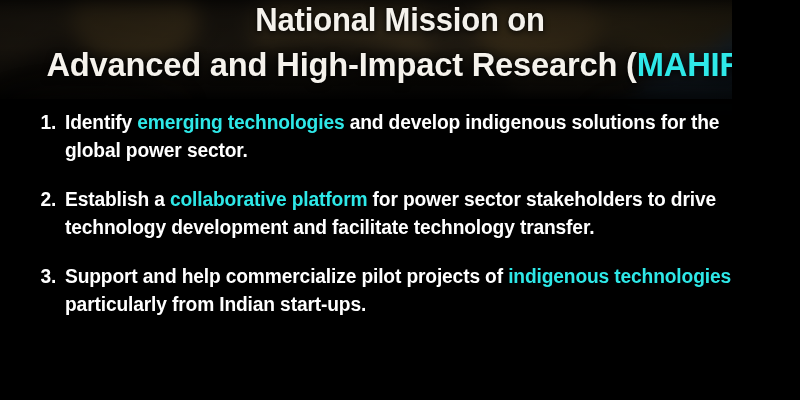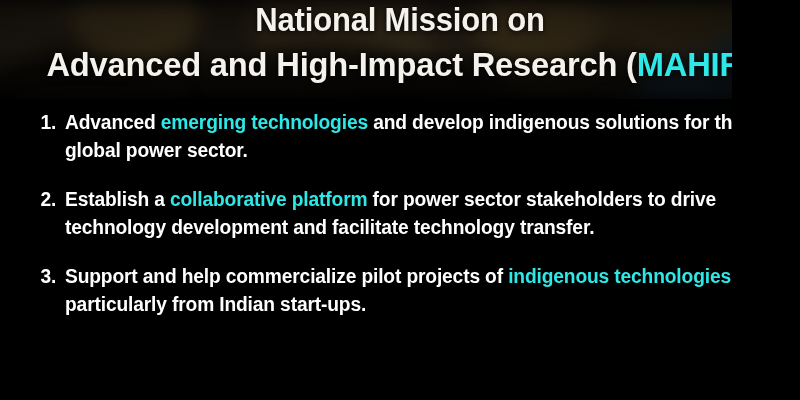--- a/index.html
+++ b/index.html
@@ -167,21 +167,21 @@
 
   <div id="title">
     <span id="title-line-1">National Mission on</span>
     <span id="title-line-2"><span>Advanced and High-Impact Research (</span><span class="accent">MAHIR</span><span>)</span></span>
   </div>
 
   <ul id="list">
 
     <li class="item">
       <span class="num">1.</span>
-      <span>Advanced </span><span class="accent">emerging technologies</span><span> and develop indigenous solutions for the global power sector.</span>
+      <span>Identify </span><span class="accent">emerging technologies</span><span> and develop indigenous solutions for the global power sector.</span>
     </li>
 
     <li class="item">
       <span class="num">2.</span>
       <span>Establish a </span><span class="accent">collaborative platform</span><span> for power sector stakeholders to drive technology development and facilitate technology transfer.</span>
     </li>
 
     <li class="item">
       <span class="num">3.</span>
       <span>Support and help commercialize pilot projects of </span><span class="accent">indigenous technologies</span><span>, particularly from Indian start-ups.</span>

